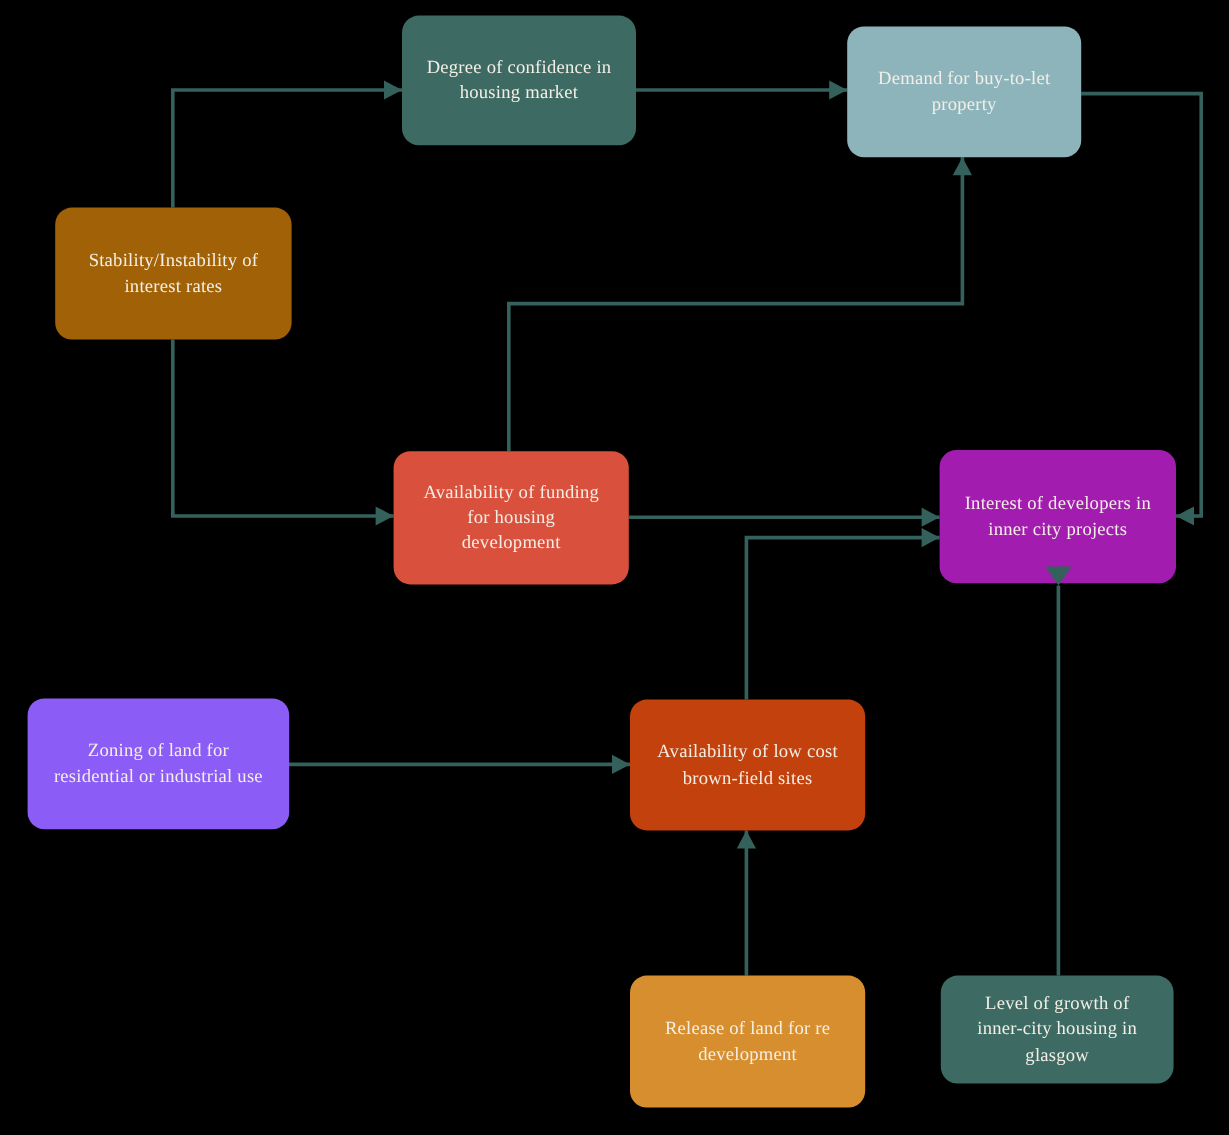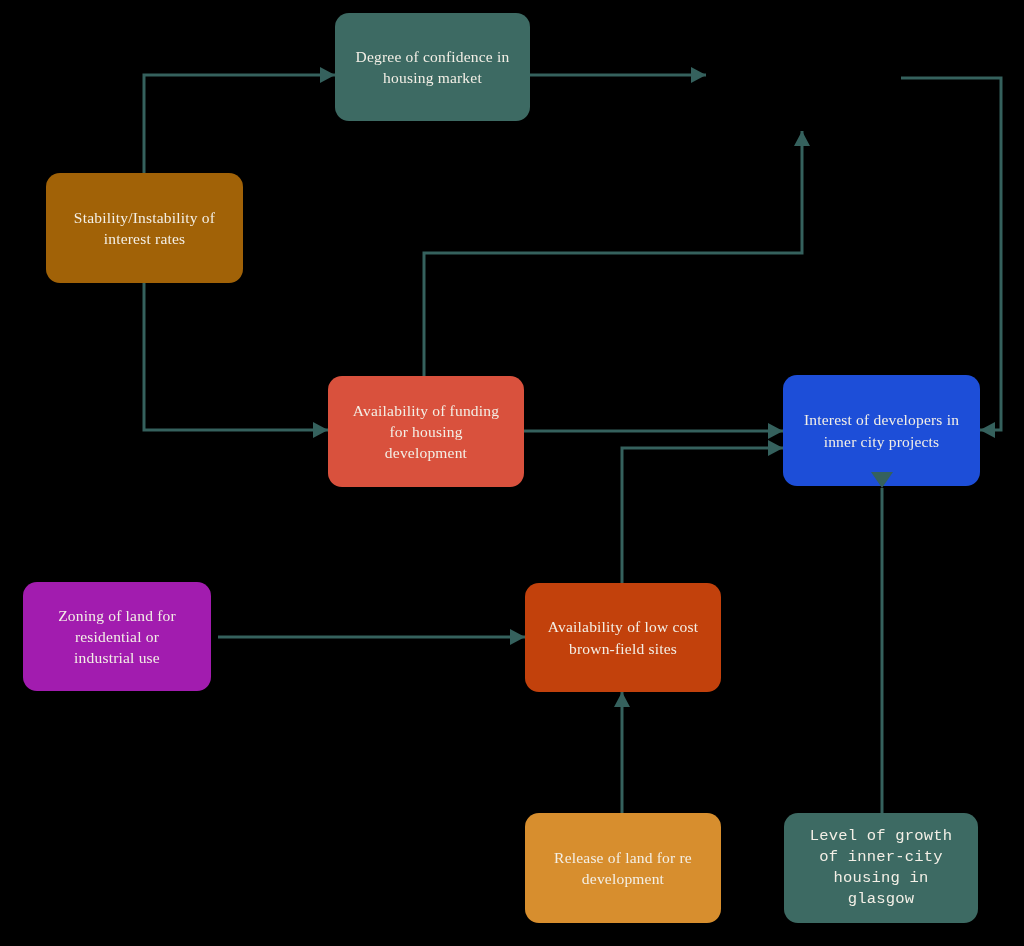--- a/index.html
+++ b/index.html
@@ -54,39 +54,42 @@
       <polyline points="622,583 622,448 783,448" fill="none" stroke="#35615d" stroke-width="3" stroke-linejoin="miter"></polyline>
       <polyline points="901,78 1001,78 1001,430 980,430" fill="none" stroke="#35615d" stroke-width="3" stroke-linejoin="miter"></polyline>
       <polyline points="218,637 525,637" fill="none" stroke="#35615d" stroke-width="3" stroke-linejoin="miter"></polyline>
       <polyline points="622,813 622,692" fill="none" stroke="#35615d" stroke-width="3" stroke-linejoin="miter"></polyline>
       <polyline points="882,813 882,488" fill="none" stroke="#35615d" stroke-width="3" stroke-linejoin="miter"></polyline>
     </svg>
   <div id="nodes-layer" class="layer">
       <div class="node" style="left: 335px; top: 13px; width: 195px; height: 108px; background: rgb(61, 106, 99);">
         <div class="node-label">Degree of confidence in housing market</div>
       </div>
+      <div class="node" style="left: 706px; top: 22px; width: 195px; height: 109px; background: rgb(141, 180, 187);">
+        <div class="node-label">Demand for buy-to-let property</div>
+      </div>
       <div class="node" style="left: 46px; top: 173px; width: 197px; height: 110px; background: #a16207;">
         <div class="node-label">Stability/Instability of interest rates</div>
       </div>
       <div class="node" style="left: 328px; top: 376px; width: 196px; height: 111px; background: rgb(217, 81, 61);">
         <div class="node-label">Availability of funding for housing development</div>
       </div>
-      <div class="node" style="left: 783px; top: 375px; width: 197px; height: 111px; background: #1d4ed8;">
+      <div class="node" style="left: 783px; top: 375px; width: 197px; height: 111px; background: #a21caf;">
         <div class="node-label">Interest of developers in inner city projects</div>
       </div>
-      <div class="node" style="left: 23px; top: 582px; width: 188px; height: 109px; background: #a21caf;">
+      <div class="node" style="left: 23px; top: 582px; width: 218px; height: 109px; background: #8b5cf6;">
         <div class="node-label">Zoning of land for residential or industrial use</div>
       </div>
       <div class="node" style="left: 525px; top: 583px; width: 196px; height: 109px; background: #c2410c;">
         <div class="node-label">Availability of low cost brown-field sites</div>
       </div>
       <div class="node" style="left: 525px; top: 813px; width: 196px; height: 110px; background: rgb(215, 142, 46); align-items: center;">
         <div class="node-label">Release of land for re development</div>
       </div>
-      <div class="node" style="left: 784px; top: 813px; width: 194px; height: 110px; background: rgb(61, 106, 99); font-family: Liberation Mono, monospace;">
+      <div class="node" style="left: 784px; top: 813px; width: 194px; height: 90px; background: rgb(61, 106, 99);">
         <div class="node-label">Level of growth of inner-city housing in glasgow</div>
       </div>
     </div>
   <svg id="arrows-layer" class="layer" width="1024" height="946">
       <polygon points="335,75 320,67 320,83" fill="#35615d"></polygon>
       <polygon points="706,75 691,67 691,83" fill="#35615d"></polygon>
       <polygon points="328,430 313,422 313,438" fill="#35615d"></polygon>
       <polygon points="802,131 794,146 810,146" fill="#35615d"></polygon>
       <polygon points="783,431 768,423 768,439" fill="#35615d"></polygon>
       <polygon points="783,448 768,440 768,456" fill="#35615d"></polygon>

